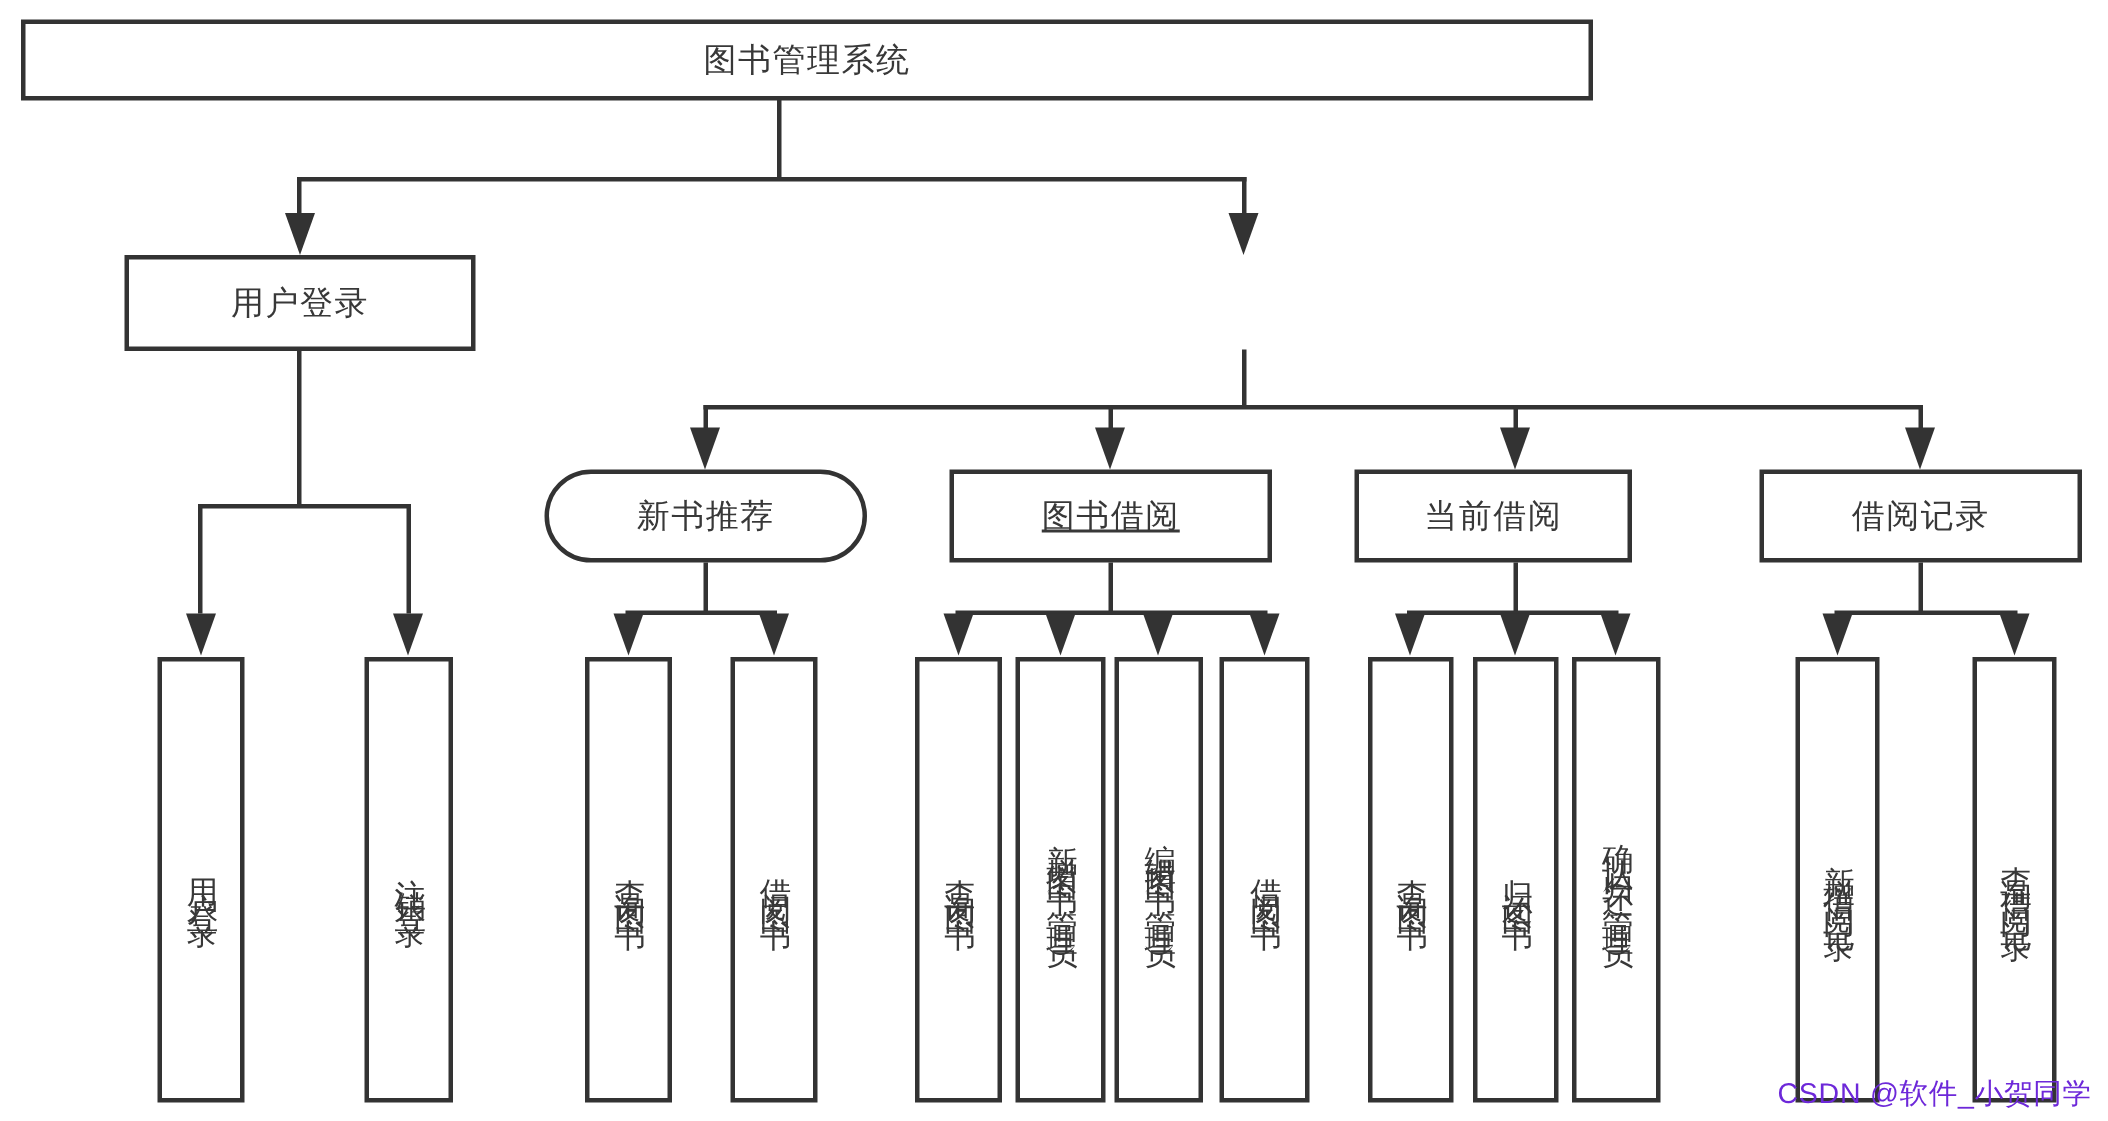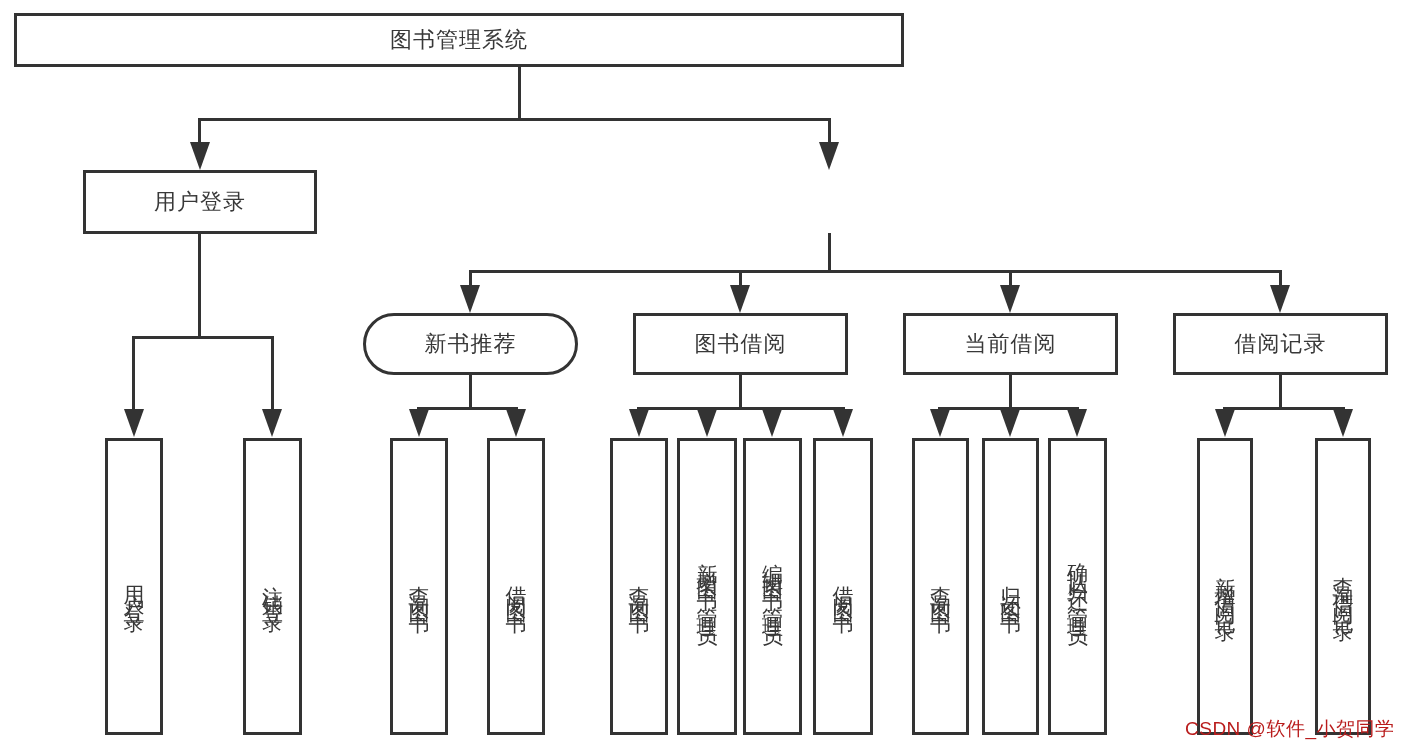--- a/index.html
+++ b/index.html
@@ -22,29 +22,29 @@
   .vline { position:absolute; width:3px; background:#333333; }
   .hline { position:absolute; height:3px; background:#333333; }
   .arrow {
     position:absolute; width:0; height:0;
     border-left:10px solid transparent;
     border-right:10px solid transparent;
     border-top:28px solid #333333;
   }
   .watermark {
     position:absolute; left:1185px; top:716px; z-index:5;
-    font-size:19px; color:#b91c1c; letter-spacing:0.5px; white-space:nowrap;
+    font-size:19px; color:#6d28d9; letter-spacing:0.5px; white-space:nowrap;
   }
 </style>
 </head>
 <body>
 
 <div class="canvas">
 
-  <div class="node" style="left:14px;top:13px;width:890px;height:54px;">
+  <div class="node" style="left:14px;top:13px;width:1048px;height:54px;">
     <span class="lbl">图书管理系统</span>
   </div>
 
   <div class="vline" style="left:518px;top:66px;height:54px;"></div>
   <div class="hline" style="left:198px;top:118px;width:633px;"></div>
   <div class="vline" style="left:198px;top:118px;height:26px;"></div>
   <div class="arrow" style="left:190px;top:142px;"></div>
   <div class="vline" style="left:828px;top:118px;height:26px;"></div>
   <div class="arrow" style="left:819px;top:142px;"></div>
 
@@ -66,24 +66,24 @@
   <div class="vline" style="left:739px;top:270px;height:16px;"></div>
   <div class="arrow" style="left:730px;top:285px;"></div>
   <div class="vline" style="left:1009px;top:270px;height:16px;"></div>
   <div class="arrow" style="left:1000px;top:285px;"></div>
   <div class="vline" style="left:1279px;top:270px;height:16px;"></div>
   <div class="arrow" style="left:1270px;top:285px;"></div>
 
   <div class="node" style="left:363px;top:313px;width:215px;height:62px;border-radius:31px;">
     <span class="lbl">新书推荐</span>
   </div>
-  <div class="node" style="left:633px;top:313px;width:215px;height:62px;">
+  <div class="node" style="left:633px;top:313px;width:215px;height:62px;text-decoration:underline;">
     <span class="lbl">图书借阅</span>
   </div>
-  <div class="node" style="left:903px;top:313px;width:215px;height:62px;">
+  <div class="node" style="left:903px;top:313px;width:185px;height:62px;">
     <span class="lbl">当前借阅</span>
   </div>
   <div class="node" style="left:1173px;top:313px;width:215px;height:62px;">
     <span class="lbl">借阅记录</span>
   </div>
 
   <div class="vline" style="left:469px;top:375px;height:34px;"></div>
   <div class="hline" style="left:417px;top:407px;width:101px;"></div>
   <div class="arrow" style="left:409px;top:409px;"></div>
   <div class="arrow" style="left:506px;top:409px;"></div>

